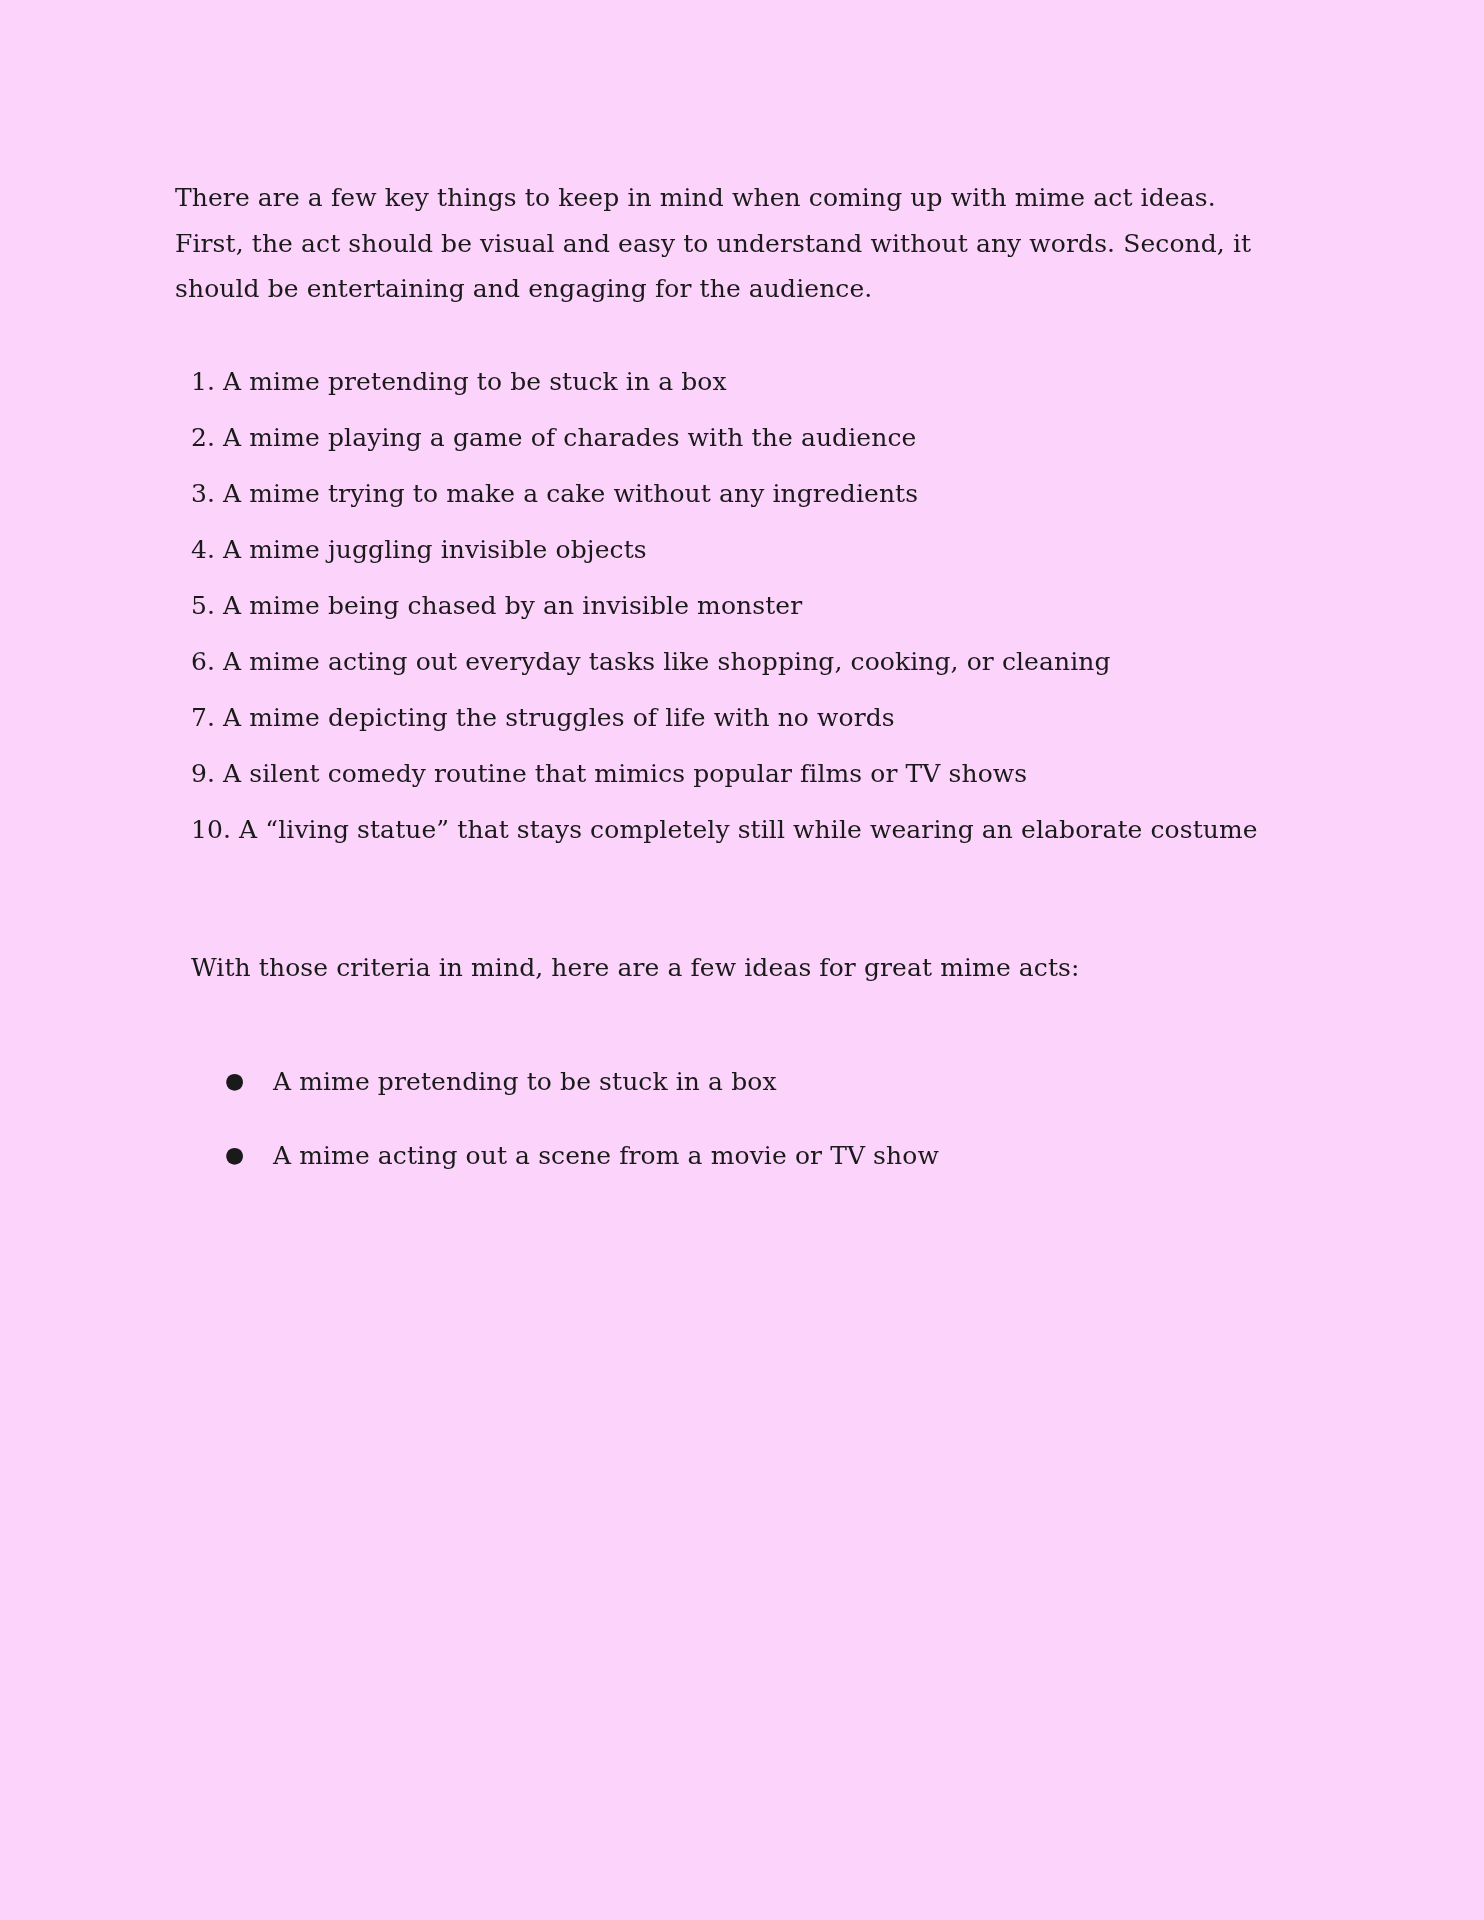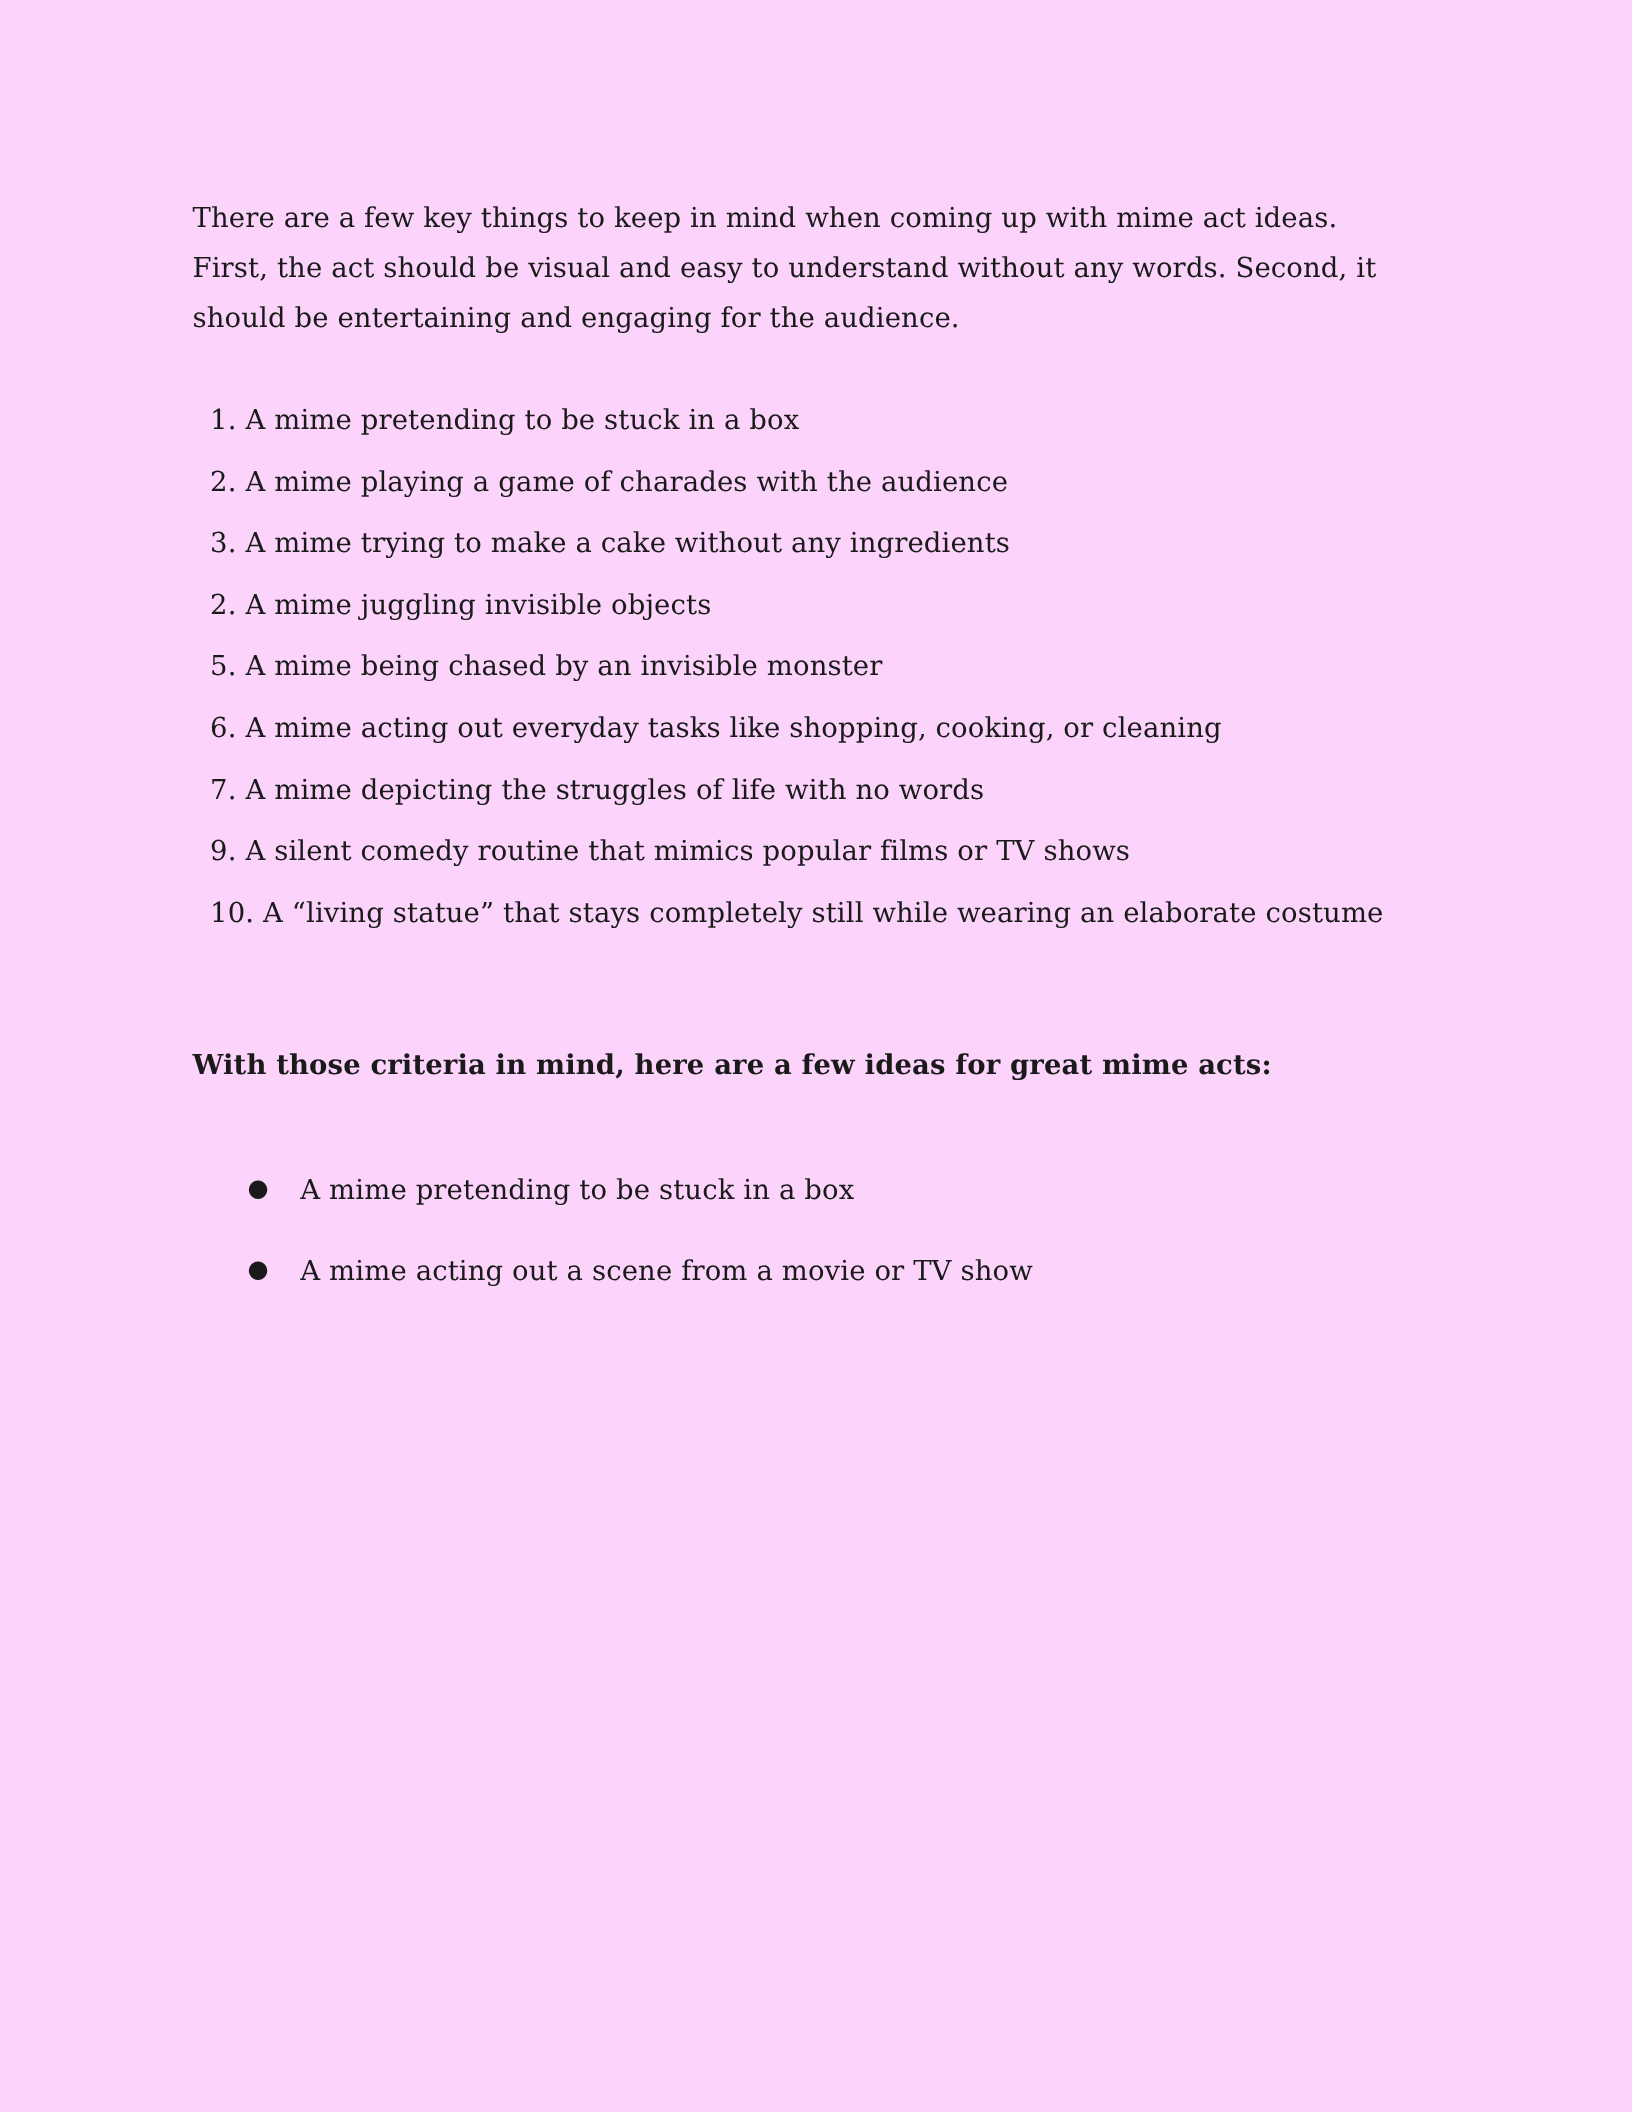--- a/index.html
+++ b/index.html
@@ -40,23 +40,23 @@
     line-height: 1.72;
     letter-spacing: 0.1px;
     margin: 0 0 13px 0;
     max-width: 1100px;
   }
   .numlist li:last-child {
     margin-bottom: 0;
   }
   .heading {
     font-size: 25px;
-    font-weight: bold;
+    font-weight: normal;
     letter-spacing: 0.1px;
-    margin: 102px 0 0 0;
+    margin: 102px 0 0 16px;
   }
   .bullets {
     margin: 80px 0 0 0;
     padding: 0 0 0 50px;
     list-style: none;
   }
   .bullets li {
     font-size: 25px;
     line-height: 1.6;
     letter-spacing: 0.1px;
@@ -77,21 +77,21 @@
 
 <div class="page">
 
   <p class="para">There are a few key things to keep in mind when coming up with mime act ideas. First, the act should be visual and easy to understand without any words. Second, it should be entertaining and engaging for the audience.</p>
 
 
   <ol class="numlist">
     <li>1. A mime pretending to be stuck in a box</li>
     <li>2. A mime playing a game of charades with the audience</li>
     <li>3. A mime trying to make a cake without any ingredients</li>
-    <li>2. A mime juggling invisible objects</li>
+    <li>4. A mime juggling invisible objects</li>
     <li>5. A mime being chased by an invisible monster</li>
     <li>6. A mime acting out everyday tasks like shopping, cooking, or cleaning</li>
     <li>7. A mime depicting the struggles of life with no words</li>
     <li>9. A silent comedy routine that mimics popular films or TV shows</li>
     <li>10. A “living statue” that stays completely still while wearing an elaborate costume</li>
   </ol>
 
   <p class="heading">With those criteria in mind, here are a few ideas for great mime acts:</p>
 
   <ul class="bullets">

